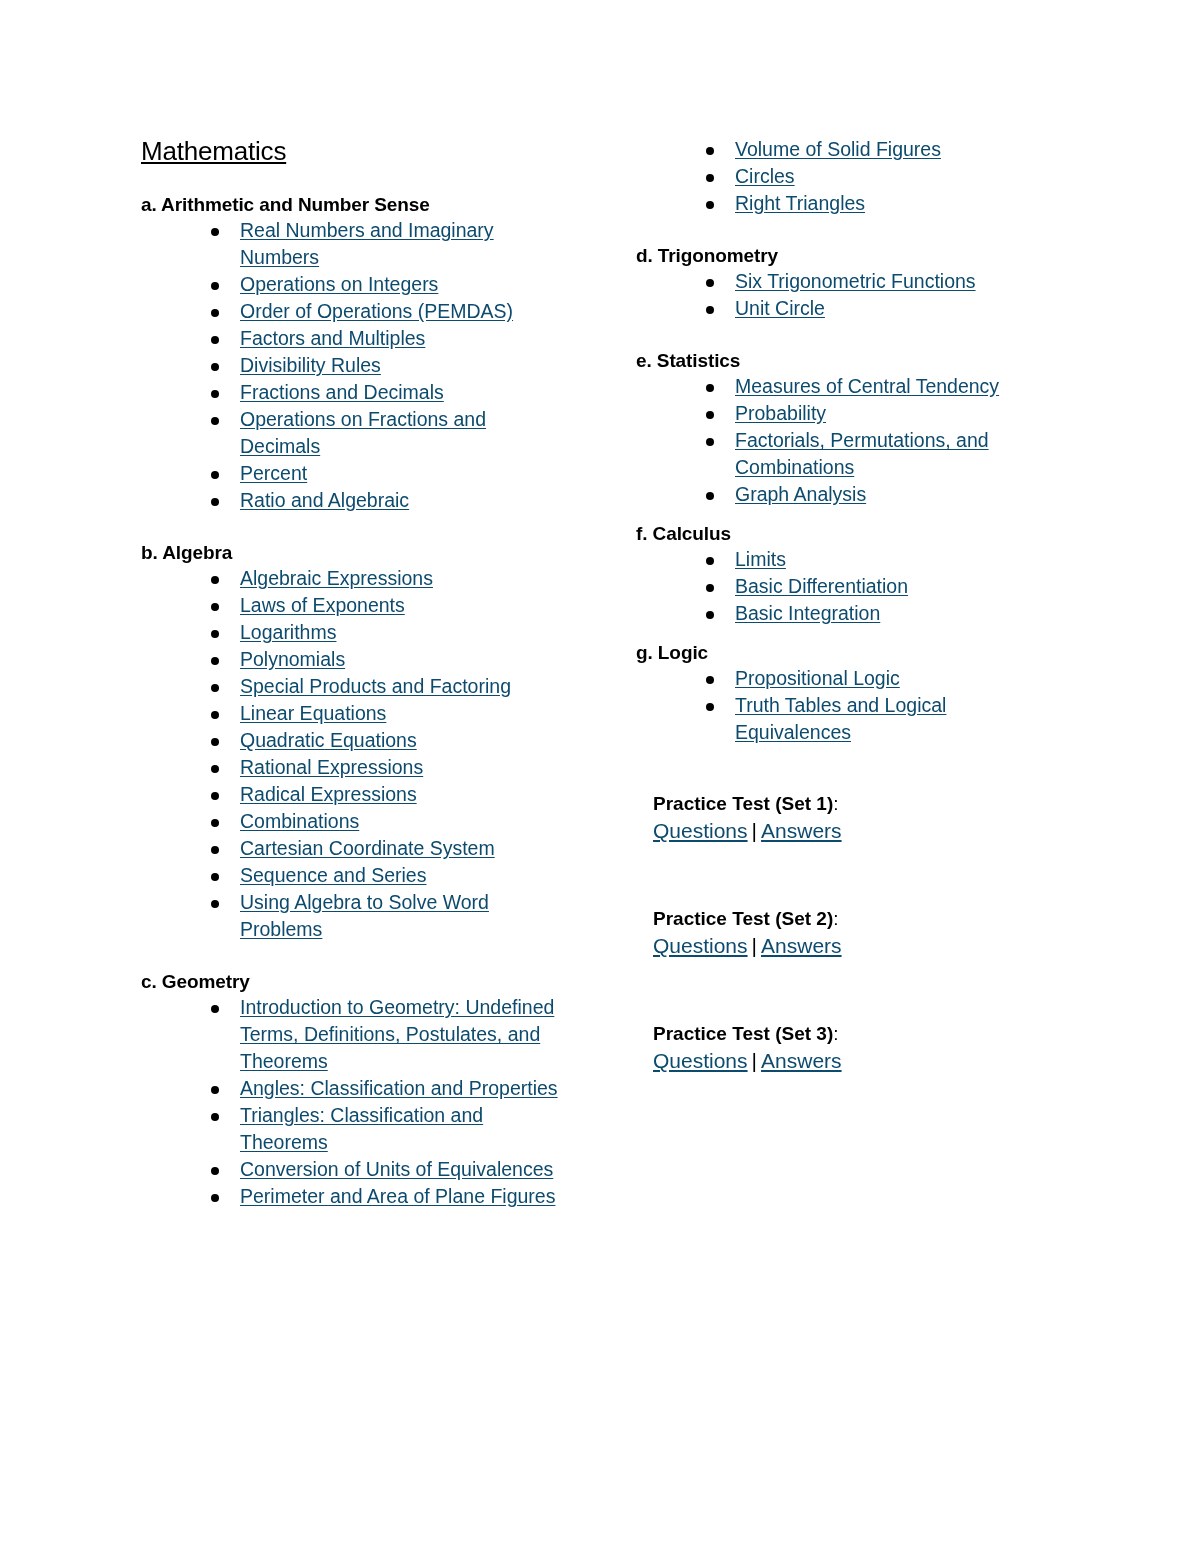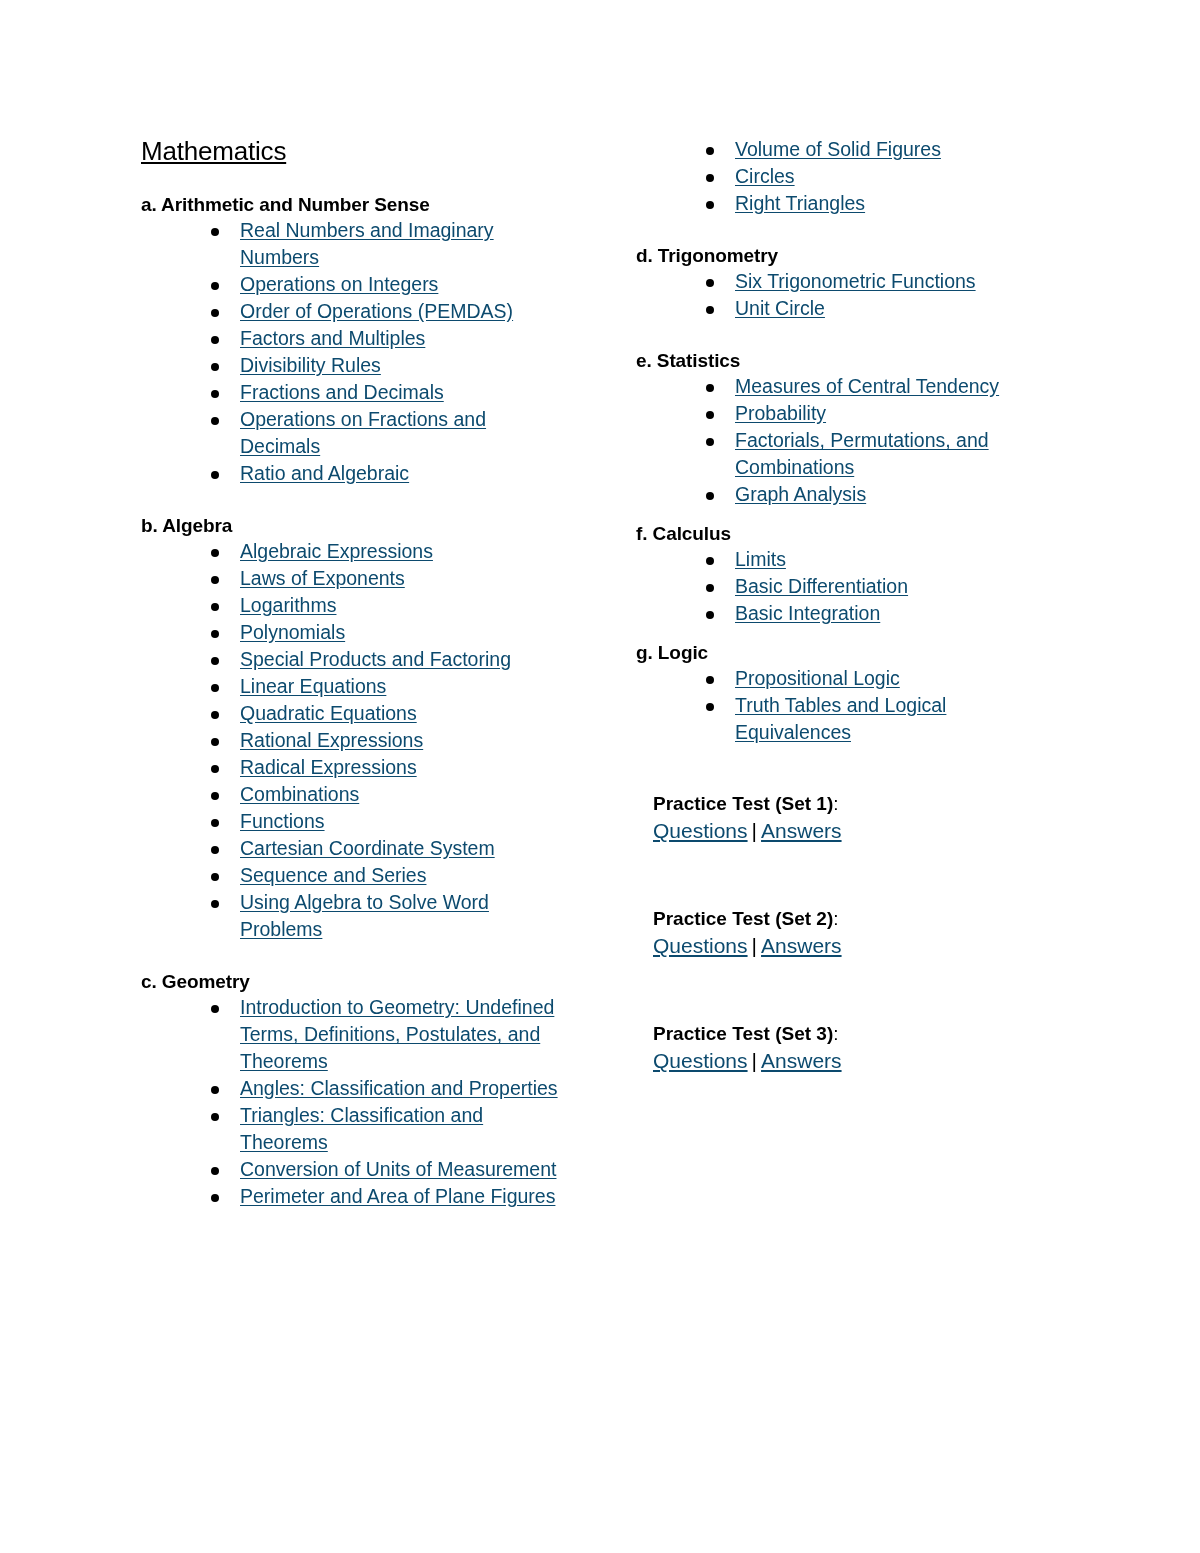--- a/index.html
+++ b/index.html
@@ -139,51 +139,51 @@
 
     <h2 class="sec-head">a. Arithmetic and Number Sense</h2>
     <ul class="topics">
       <li><span class="bullet"></span><a class="topic-link">Real Numbers and Imaginary Numbers</a></li>
       <li><span class="bullet"></span><a class="topic-link">Operations on Integers</a></li>
       <li><span class="bullet"></span><a class="topic-link">Order of Operations (PEMDAS)</a></li>
       <li><span class="bullet"></span><a class="topic-link">Factors and Multiples</a></li>
       <li><span class="bullet"></span><a class="topic-link">Divisibility Rules</a></li>
       <li><span class="bullet"></span><a class="topic-link">Fractions and Decimals</a></li>
       <li><span class="bullet"></span><a class="topic-link">Operations on Fractions and Decimals</a></li>
+      <li><span class="bullet"></span><a class="topic-link">Percent</a></li>
       <li><span class="bullet"></span><a class="topic-link">Ratio and Algebraic</a></li>
     </ul>
 
     <div class="blank"></div>
 
     <h2 class="sec-head">b. Algebra</h2>
     <ul class="topics">
       <li><span class="bullet"></span><a class="topic-link">Algebraic Expressions</a></li>
       <li><span class="bullet"></span><a class="topic-link">Laws of Exponents</a></li>
       <li><span class="bullet"></span><a class="topic-link">Logarithms</a></li>
       <li><span class="bullet"></span><a class="topic-link">Polynomials</a></li>
       <li><span class="bullet"></span><a class="topic-link">Special Products and Factoring</a></li>
       <li><span class="bullet"></span><a class="topic-link">Linear Equations</a></li>
       <li><span class="bullet"></span><a class="topic-link">Quadratic Equations</a></li>
       <li><span class="bullet"></span><a class="topic-link">Rational Expressions</a></li>
       <li><span class="bullet"></span><a class="topic-link">Radical Expressions</a></li>
       <li><span class="bullet"></span><a class="topic-link">Combinations</a></li>
-      <li><span class="bullet"></span><a class="topic-link">Functions</a></li>
       <li><span class="bullet"></span><a class="topic-link">Cartesian Coordinate System</a></li>
       <li><span class="bullet"></span><a class="topic-link">Sequence and Series</a></li>
       <li><span class="bullet"></span><a class="topic-link">Using Algebra to Solve Word Problems</a></li>
     </ul>
 
     <div class="blank"></div>
 
     <h2 class="sec-head">c. Geometry</h2>
     <ul class="topics">
       <li><span class="bullet"></span><a class="topic-link">Introduction to Geometry: Undefined Terms, Definitions, Postulates, and Theorems</a></li>
       <li><span class="bullet"></span><a class="topic-link">Angles: Classification and Properties</a></li>
       <li><span class="bullet"></span><a class="topic-link">Triangles: Classification and Theorems</a></li>
-      <li><span class="bullet"></span><a class="topic-link">Conversion of Units of Measurement</a></li>
+      <li><span class="bullet"></span><a class="topic-link">Conversion of Units of Equivalences</a></li>
       <li><span class="bullet"></span><a class="topic-link">Perimeter and Area of Plane Figures</a></li>
     </ul>
 
   </div>
 
   <div class="col col-right">
 
     <ul class="topics">
       <li><span class="bullet"></span><a class="topic-link">Volume of Solid Figures</a></li>
       <li><span class="bullet"></span><a class="topic-link">Circles</a></li>

